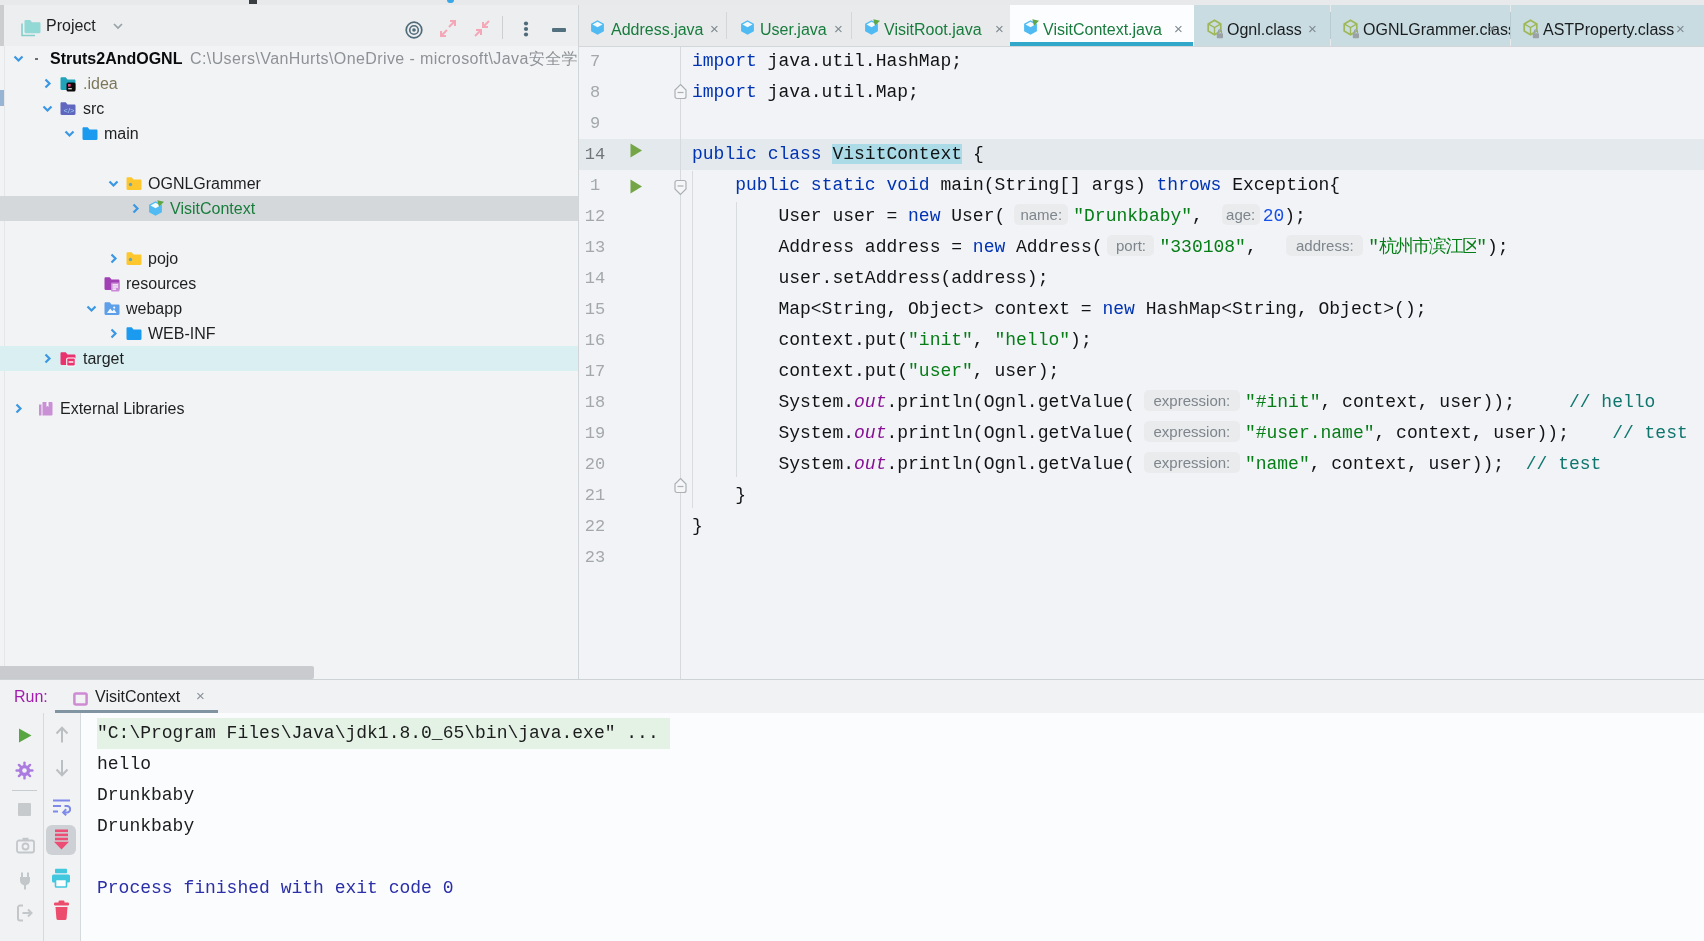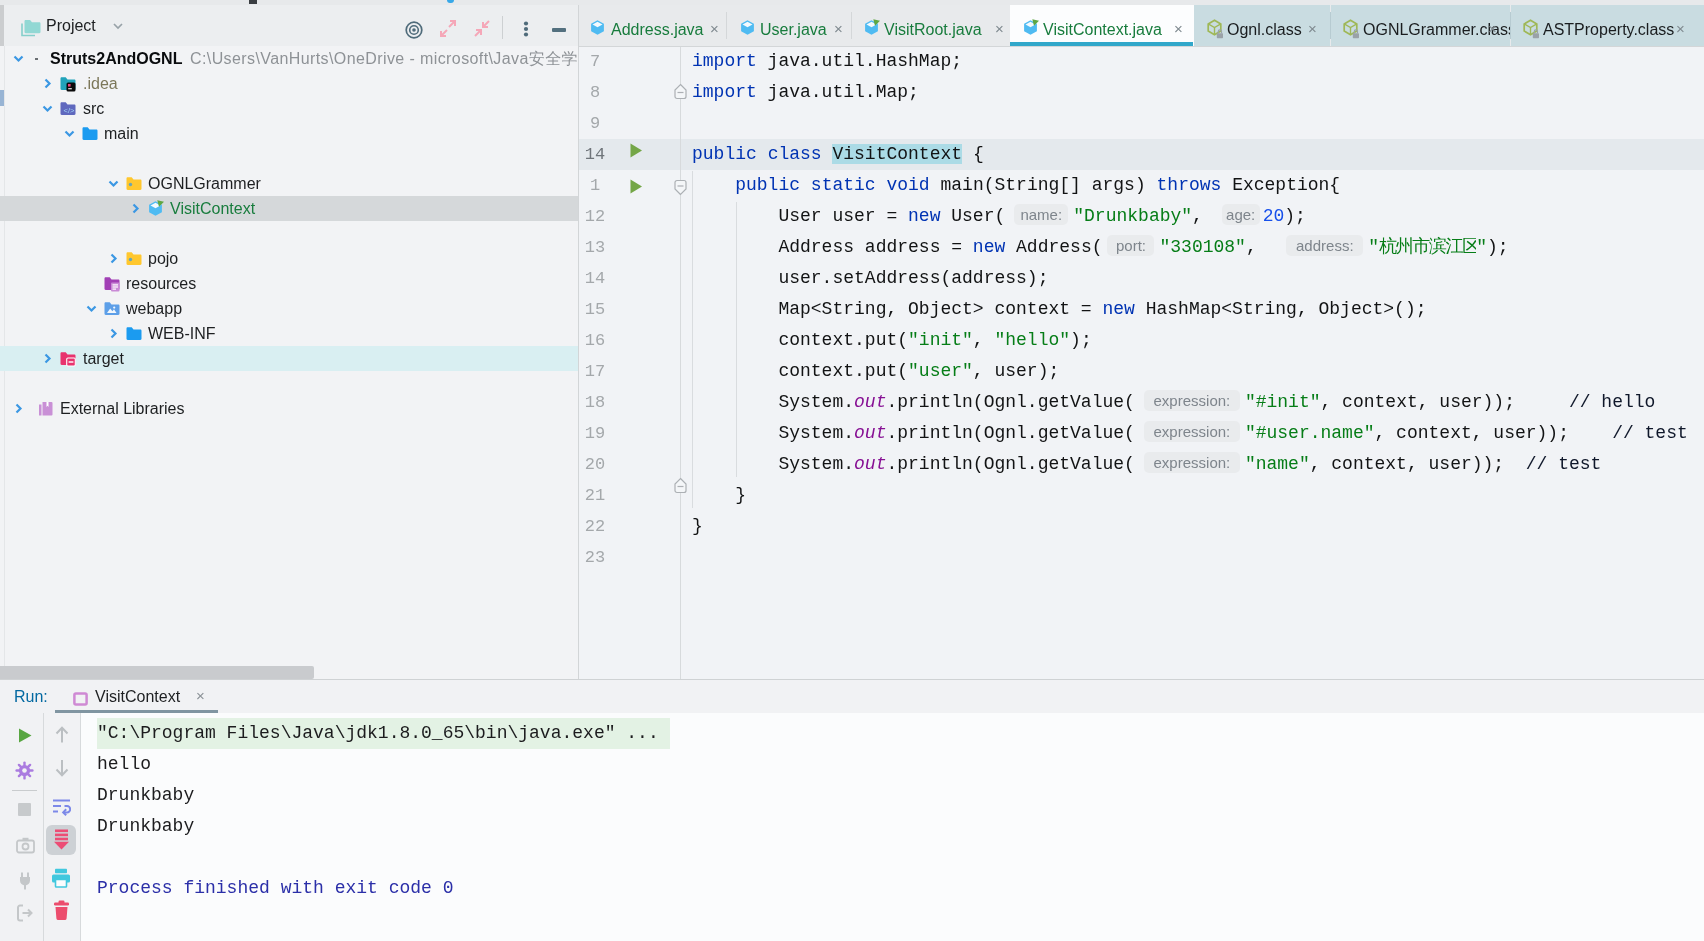--- a/index.html
+++ b/index.html
@@ -33,21 +33,21 @@
   #editor{left:579px;top:47px;width:1125px;height:632px;background:#F1F3F6}
   #caretrow{left:579px;top:139px;width:1125px;height:31px;background:#E4E9ED}
   #gutline{left:680px;top:47px;width:1px;height:632px;background:#D7DADC}
   .lnum{position:absolute;width:48px;text-align:center;font-family:"Liberation Mono",monospace;
         font-size:17px;line-height:31px;color:#A4A8AB;white-space:pre}
   #code{left:692px;top:46px;font-family:"Liberation Mono",monospace;font-size:18px;line-height:31px;color:#121314;white-space:pre}
   #code .cl{height:31px}
   .kw{color:#0033B3}
   .str{color:#067D17}
   .num{color:#1750EB}
-  .cmt{color:#0f172a}
+  .cmt{color:#0f766e}
   .fld{color:#871094;font-style:italic}
   .hint{display:inline-block;background:#E9EBED;color:#7E858C;border-radius:5px;
         font-family:"Liberation Sans",sans-serif;font-size:15px;line-height:21px;height:21px;
         text-align:center;vertical-align:1px}
   .selword{background:#ABDBE6}
   .cjk{display:inline-block;width:97px;letter-spacing:-1.4px;height:31px;line-height:31px;overflow:hidden;vertical-align:top}
   .guide{position:absolute;width:1px;background:#D9DCDF}
   .runarr{position:absolute;left:628px;width:16px;height:17px}
   .foldm{position:absolute;left:673px;width:15px;height:17px}
   
@@ -379,21 +379,21 @@
       <path d="M7.5 1.5 L13 7 V13.5 a2 2 0 0 1 -2 2 H4 a2 2 0 0 1 -2 -2 V7 Z" fill="#F4F6F8" stroke="#ACB0B4" stroke-width="1.2"></path>
       <line x1="4.5" y1="9.5" x2="10.5" y2="9.5" stroke="#ACB0B4" stroke-width="1.2"></line>
     </svg>
   <div class="guide" style="left:692px;top:171px;height:337px"></div>
   <div class="guide" style="left:736px;top:202px;height:275px"></div>
 </div>
 <div class="abs" id="code"><div class="cl"><span class="kw">import</span> java.util.HashMap;</div><div class="cl"><span class="kw">import</span> java.util.Map;</div><div class="cl"></div><div class="cl"><span class="kw">public</span> <span class="kw">class</span> <span class="selword">VisitContext</span> {</div><div class="cl">    <span class="kw">public</span> <span class="kw">static</span> <span class="kw">void</span> main(String[] args) <span class="kw">throws</span> Exception{</div><div class="cl">        User user = <span class="kw">new</span> User(<span class="hint" style="width:54px;margin-left:9px;margin-right:5px">name:</span><span class="str">"Drunkbaby"</span>, <span class="hint" style="width:38px;margin-left:8px;margin-right:3px">age:</span><span class="num">20</span>);</div><div class="cl">        Address address = <span class="kw">new</span> Address(<span class="hint" style="width:47px;margin-left:5px;margin-right:5px">port:</span><span class="str">"330108"</span>,  <span class="hint" style="width:77px;margin-left:8px;margin-right:5px">address:</span><span class="str">"<span class="cjk">杭州市滨江区</span>"</span>);</div><div class="cl">        user.setAddress(address);</div><div class="cl">        Map&lt;String, Object&gt; context = <span class="kw">new</span> HashMap&lt;String, Object&gt;();</div><div class="cl">        context.put(<span class="str">"init"</span>, <span class="str">"hello"</span>);</div><div class="cl">        context.put(<span class="str">"user"</span>, user);</div><div class="cl">        System.<span class="fld">out</span>.println(Ognl.getValue(<span class="hint" style="width:96px;margin-left:9px;margin-right:5px">expression:</span><span class="str">"#init"</span>, context, user));     <span class="cmt">// hello</span></div><div class="cl">        System.<span class="fld">out</span>.println(Ognl.getValue(<span class="hint" style="width:96px;margin-left:9px;margin-right:5px">expression:</span><span class="str">"#user.name"</span>, context, user));    <span class="cmt">// test</span></div><div class="cl">        System.<span class="fld">out</span>.println(Ognl.getValue(<span class="hint" style="width:96px;margin-left:9px;margin-right:5px">expression:</span><span class="str">"name"</span>, context, user));  <span class="cmt">// test</span></div><div class="cl">    }</div><div class="cl">}</div></div>
 
 <div class="abs" id="runsep"></div>
 <div class="abs" id="runhead"></div>
-<div class="abs" style="left:14px;top:680px;height:33px;line-height:33px;font-size:16px;color:#0369a1">Run:</div>
+<div class="abs" style="left:14px;top:680px;height:33px;line-height:33px;font-size:16px;color:#a21caf">Run:</div>
 <div class="abs" style="left:73px;top:692px">
   <svg width="15" height="14" viewBox="0 0 15 14">
       <rect x="1.4" y="1.4" width="12.2" height="11.2" rx="1.5" fill="none" stroke="#CF8AD4" stroke-width="2.5"></rect>
     </svg>
 </div>
 <div class="abs" style="left:95px;top:680px;height:33px;line-height:33px;font-size:16px;color:#1D1F21">VisitContext</div>
 <div class="abs" style="left:196px;top:680px;height:33px;line-height:32px;font-size:15px;color:#8A9196">×</div>
 <div class="abs" id="runtabline"></div>
 <div class="abs" id="console"></div>
 <div class="abs" id="rtb1"></div>

